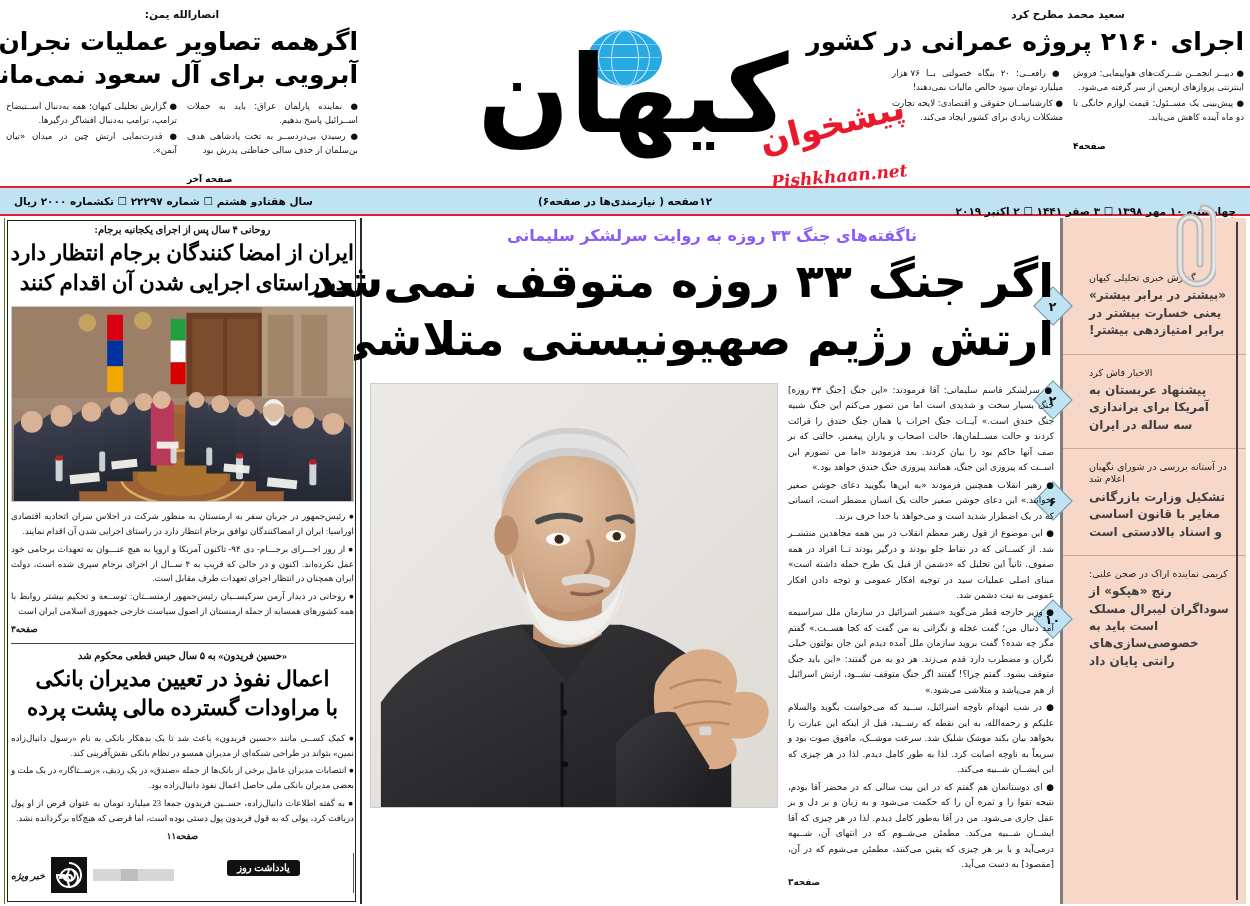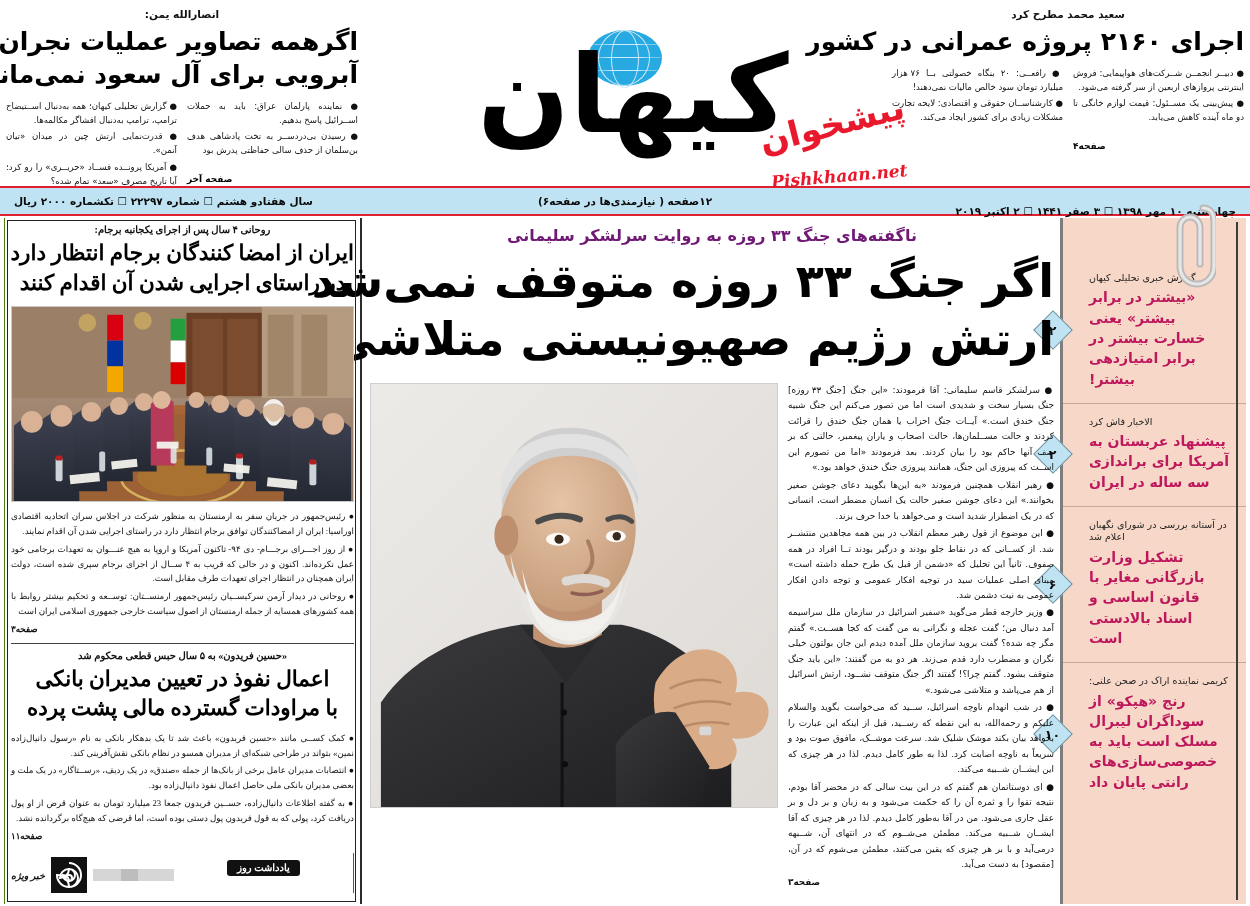--- a/index.html
+++ b/index.html
@@ -114,21 +114,21 @@
     position: absolute; right: 30px; top: -14px; width: 46px; height: 86px; z-index: 5;
   }
   .clip svg { width:100%; height:100%; display:block; }
 
   .side-item { position: relative; padding: 6px 16px 6px 26px; }
   .side-kicker {
     font-size: 9.5px; color:#1a1a1a; text-align: left; font-weight: normal;
     margin-bottom: 3px; line-height:1.3;
   }
   .side-title {
-    font-size: 14px; font-weight: bold; color:#be185d; line-height: 1.45;
+    font-size: 12px; font-weight: bold; color:#404040; line-height: 1.45;
     text-align: left; border-right: 0;
   }
   .side-divider { width: 100%; height:0; border-bottom: 1px solid #c9a894; margin: 8px 0 6px; }
   .badge {
     position: absolute; left: -10px; top: 50%; transform: translateY(-50%) ;
     width: 0; height: 0;
   }
   .badge-d {
     position:absolute; left:-14px; top:-14px;
     width: 28px; height: 28px; background: #bfe3f2; border: 1px solid #6f8e9c;
@@ -143,21 +143,21 @@
   }
 
   
   .main {
     position: relative; width: 700px; height: 686px;
     margin-top: 2px;
     border-left: 2px solid #2b2b2b;
     padding: 0 6px 0 8px;
   }
   .main-kicker {
-    font-size: 16px; font-weight: bold; color:#701a75; text-align: center;
+    font-size: 16px; font-weight: bold; color:#8b5cf6; text-align: center;
     margin: 8px 0 6px; line-height: 1.3;
   }
   .main-head {
     font-size: 46px; font-weight: bold; color: #000; text-align: left;
     line-height: 1.26; letter-spacing: -1px; white-space: nowrap;
   }
   .main-head .hl2 { display:block; }
 
   .main-lower { display:flex; flex-direction: row-reverse; gap: 10px; margin-top: 14px; }
   .main-photo {
@@ -220,23 +220,22 @@
   <div class="masthead">
 
     <div class="mh-side mh-left">
       <div class="kicker">انصارالله یمن:</div>
       <div class="mh-headline">
         <span>اگرهمه تصاویر عملیات نجران را منتشر کنیم</span>
         <span class="l2">آبرویی برای آل سعود نمی‌ماند</span>
       </div>
       <div class="bullets">
         <div class="bcol">
-          <div class="bullet">● گزارش تحلیلی کیهان؛ همه به‌دنبال اســتیضاح ترامپ، ترامپ به‌دنبال افشاگر مکالمه‌ها.</div>
+          <div class="bullet">● گزارش تحلیلی کیهان؛ همه به‌دنبال اســتیضاح ترامپ، ترامپ به‌دنبال افشاگر درگیر‌ها.</div>
           <div class="bullet">● قدرت‌نمایی ارتش چین در میدان «تیان آنمن».</div>
-          <div class="bullet">● آمریکا پرونــده فســاد «حریــری» را رو کرد؛ آیا تاریخ مصرف «سعد» تمام شده؟</div>
         </div>
         <div class="bcol">
           <div class="bullet">● نماینده پارلمان عراق: باید به حملات اســرائیل پاسخ بدهیم.</div>
           <div class="bullet">● رسیدن بی‌دردســر به تخت پادشاهی هدف بن‌سلمان از حذف سالی حفاظتی پدرش بود</div>
           <div class="pageref-inline">صفحه آخر</div>
         </div>
       </div>
     </div>
 
     <div class="logo-wrap">
@@ -546,21 +545,21 @@
       <div>
         <div class="lc-kicker">«حسین فریدون» به ۵ سال حبس قطعی محکوم شد</div>
         <div class="lc-head">
           <span>اعمال نفوذ در تعیین مدیران بانکی</span><br>
           <span>با مراودات گسترده مالی پشت پرده</span>
         </div>
         <div class="lc-paras">
           <div class="lc-para">● کمک کســی مانند «حسین فریدون» باعث شد تا یک بدهکار بانکی به نام «رسول دانیال‌زاده نمین» بتواند در طراحی شبکه‌ای از مدیران همسو در نظام بانکی نقش‌آفرینی کند.</div>
           <div class="lc-para">● انتصابات مدیران عامل برخی از بانک‌ها از جمله «صندق» در یک ردیف، «رســتاگار» در یک ملت و بعضی مدیران بانکی ملی حاصل اعمال نفوذ دانیال‌زاده بود.</div>
           <div class="lc-para">● به گفته اطلاعات دانیال‌زاده، حســین فریدون جمعا 23 میلیارد تومان به عنوان قرض از او پول دریافت کرد، پولی که به قول فریدون پول دستی بوده است، اما قرضی که هیچ‌گاه برگردانده نشد.</div>
-          <div class="lc-para" style="text-align:left;font-weight:bold">صفحه۱۱</div>
+          <div class="lc-para" style="text-align:center;font-weight:bold">صفحه۱۱</div>
         </div>
       </div>
 
       <div class="boxes">
 
         <div class="box">
           <div class="special-row">
             <span class="sp-label">خبر ویژه</span>
             <span class="spiral">
               <svg viewBox="0 0 30 30">

